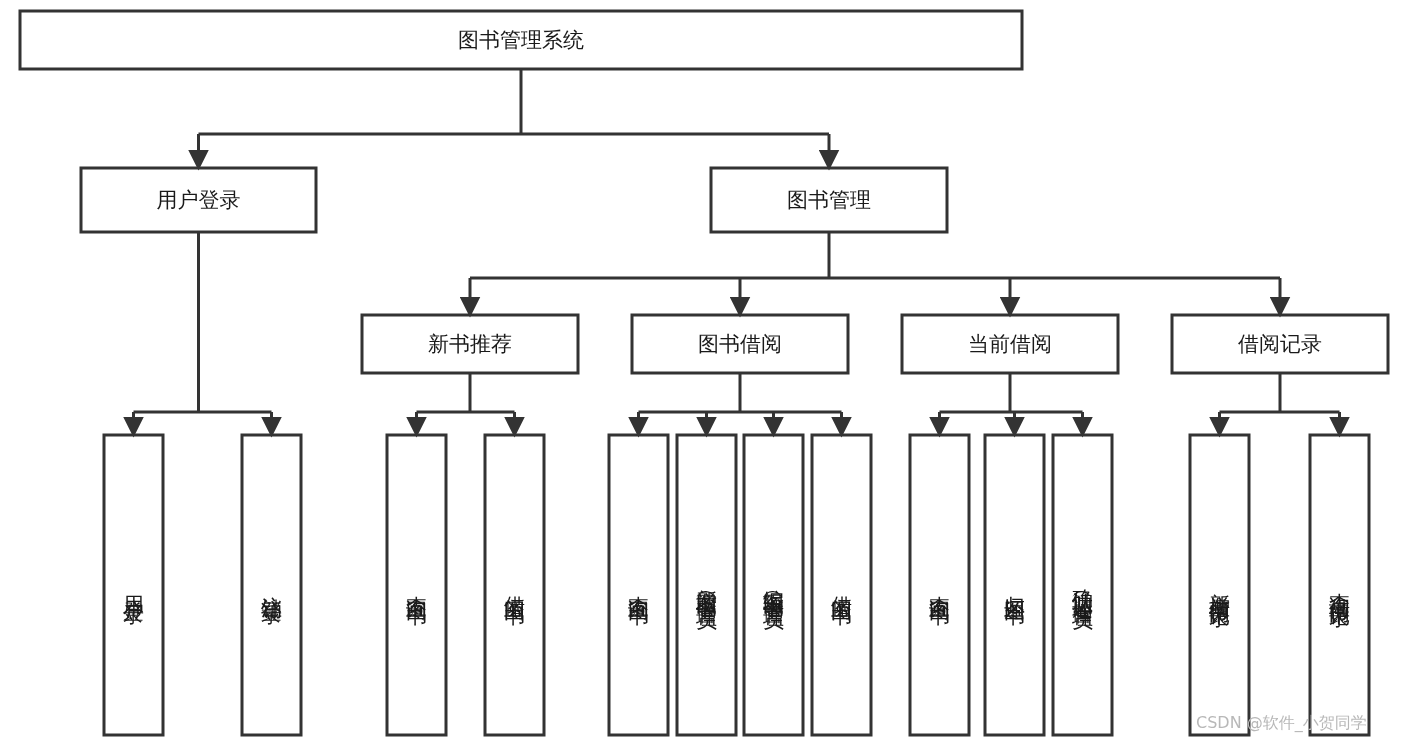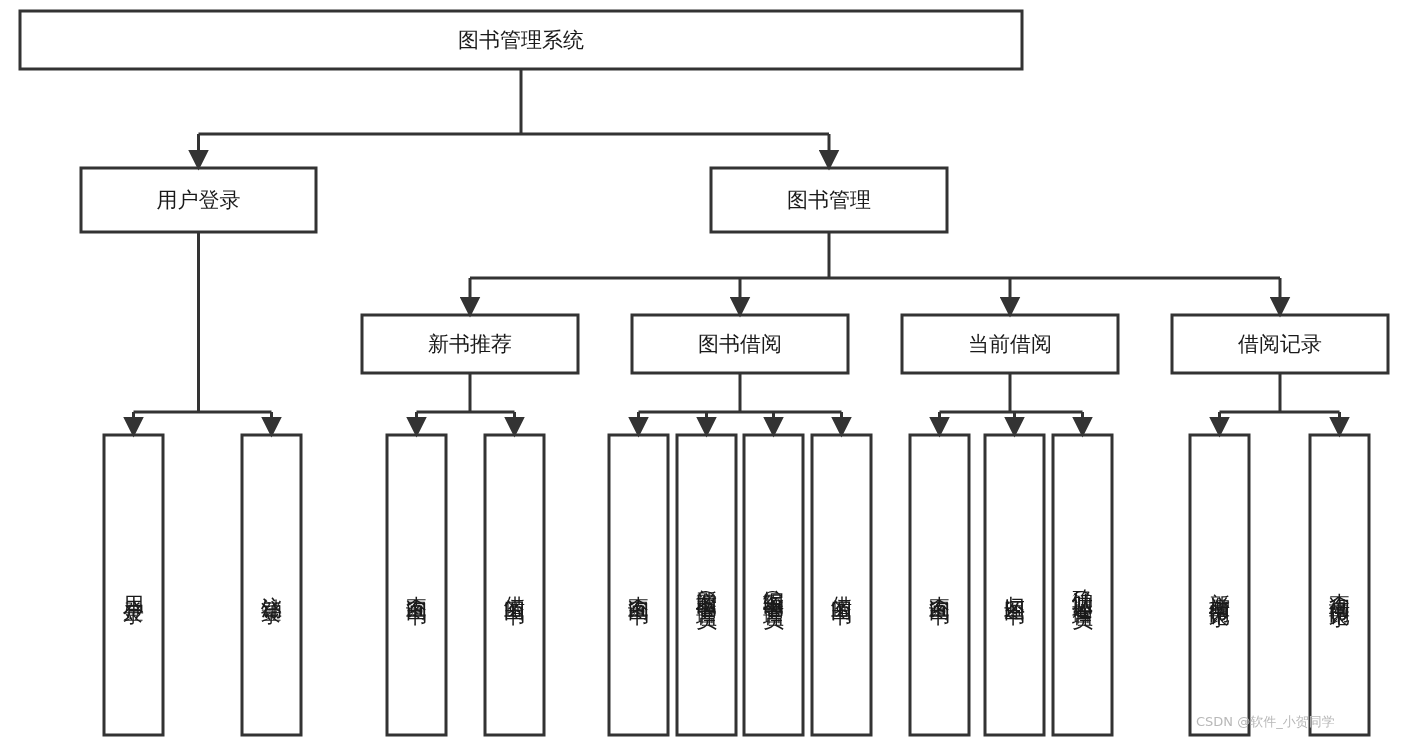--- a/index.html
+++ b/index.html
@@ -60,21 +60,21 @@
     text-align: center;
     display: flex;
     align-items: center;
     justify-content: center;
     white-space: nowrap;
     pointer-events: none;
   }
   .watermark {
     position: absolute;
     font-family: "DejaVu Sans", "Liberation Sans", sans-serif;
-    font-size: 13px;
+    font-size: 16px;
     color: #b8b8b8;
     white-space: nowrap;
   }
 </style>
 </head>
 <body>
 
 <div id="diagram-root">
 
   <svg id="flowchart" viewBox="0 0 1405 747">

